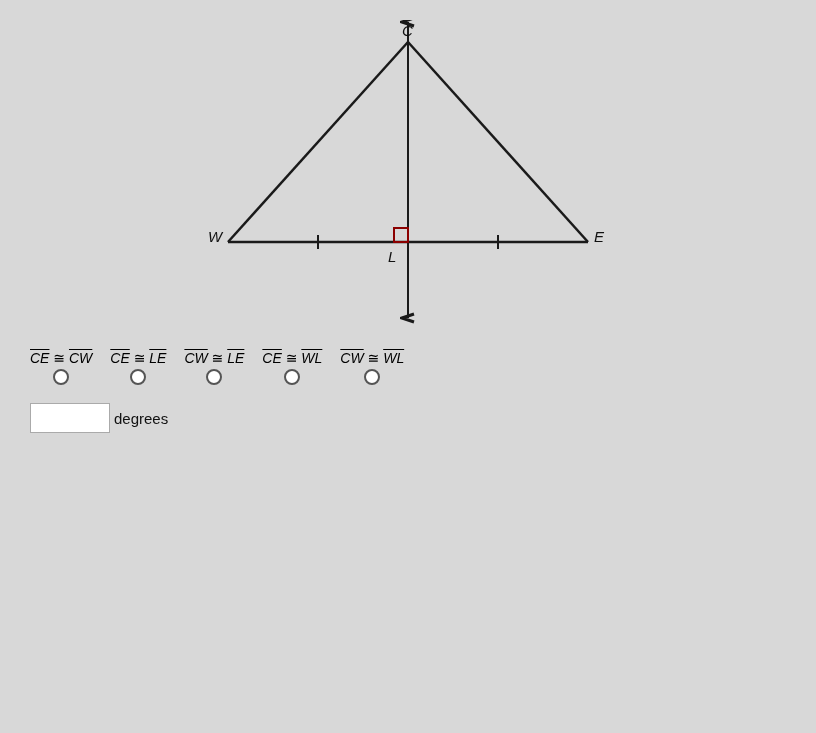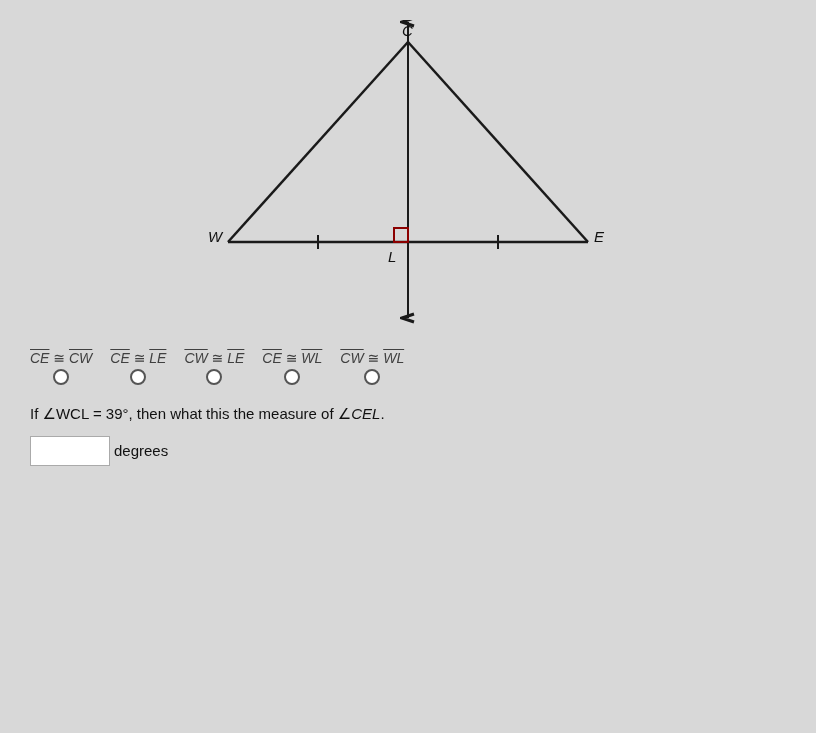--- a/index.html
+++ b/index.html
@@ -51,21 +51,21 @@
     }
     .answer-option {
       display: flex;
       flex-direction: column;
       align-items: center;
       margin-right: 18px;
       cursor: pointer;
     }
     .answer-label {
       font-size: 14px;
-      color: #404040;
+      color: #000000;
       margin-bottom: 3px;
       white-space: nowrap;
     }
     .answer-label .overline {
       text-decoration: overline;
       font-style: italic;
     }
     .radio-circle {
       width: 16px;
       height: 16px;
@@ -172,22 +172,19 @@
 
       <div class="answer-option">
         <div class="answer-label">
           <span class="overline">CW</span> ≅ <span class="overline">WL</span>
         </div>
         <div class="radio-circle"></div>
       </div>
 
     </div>
 
-    <div class="question2-text">
-      <span>If ∠WCL = 39°, then what this the measure of ∠<span style="font-style:italic">CEL</span>.</span>
-    </div>
     <div class="answer-input-row">
       <input type="text" class="answer-input" value="" style="">
       <span class="degrees-label">degrees</span>
     </div>
   </div>
 
 </div>
 
 </body></html>

